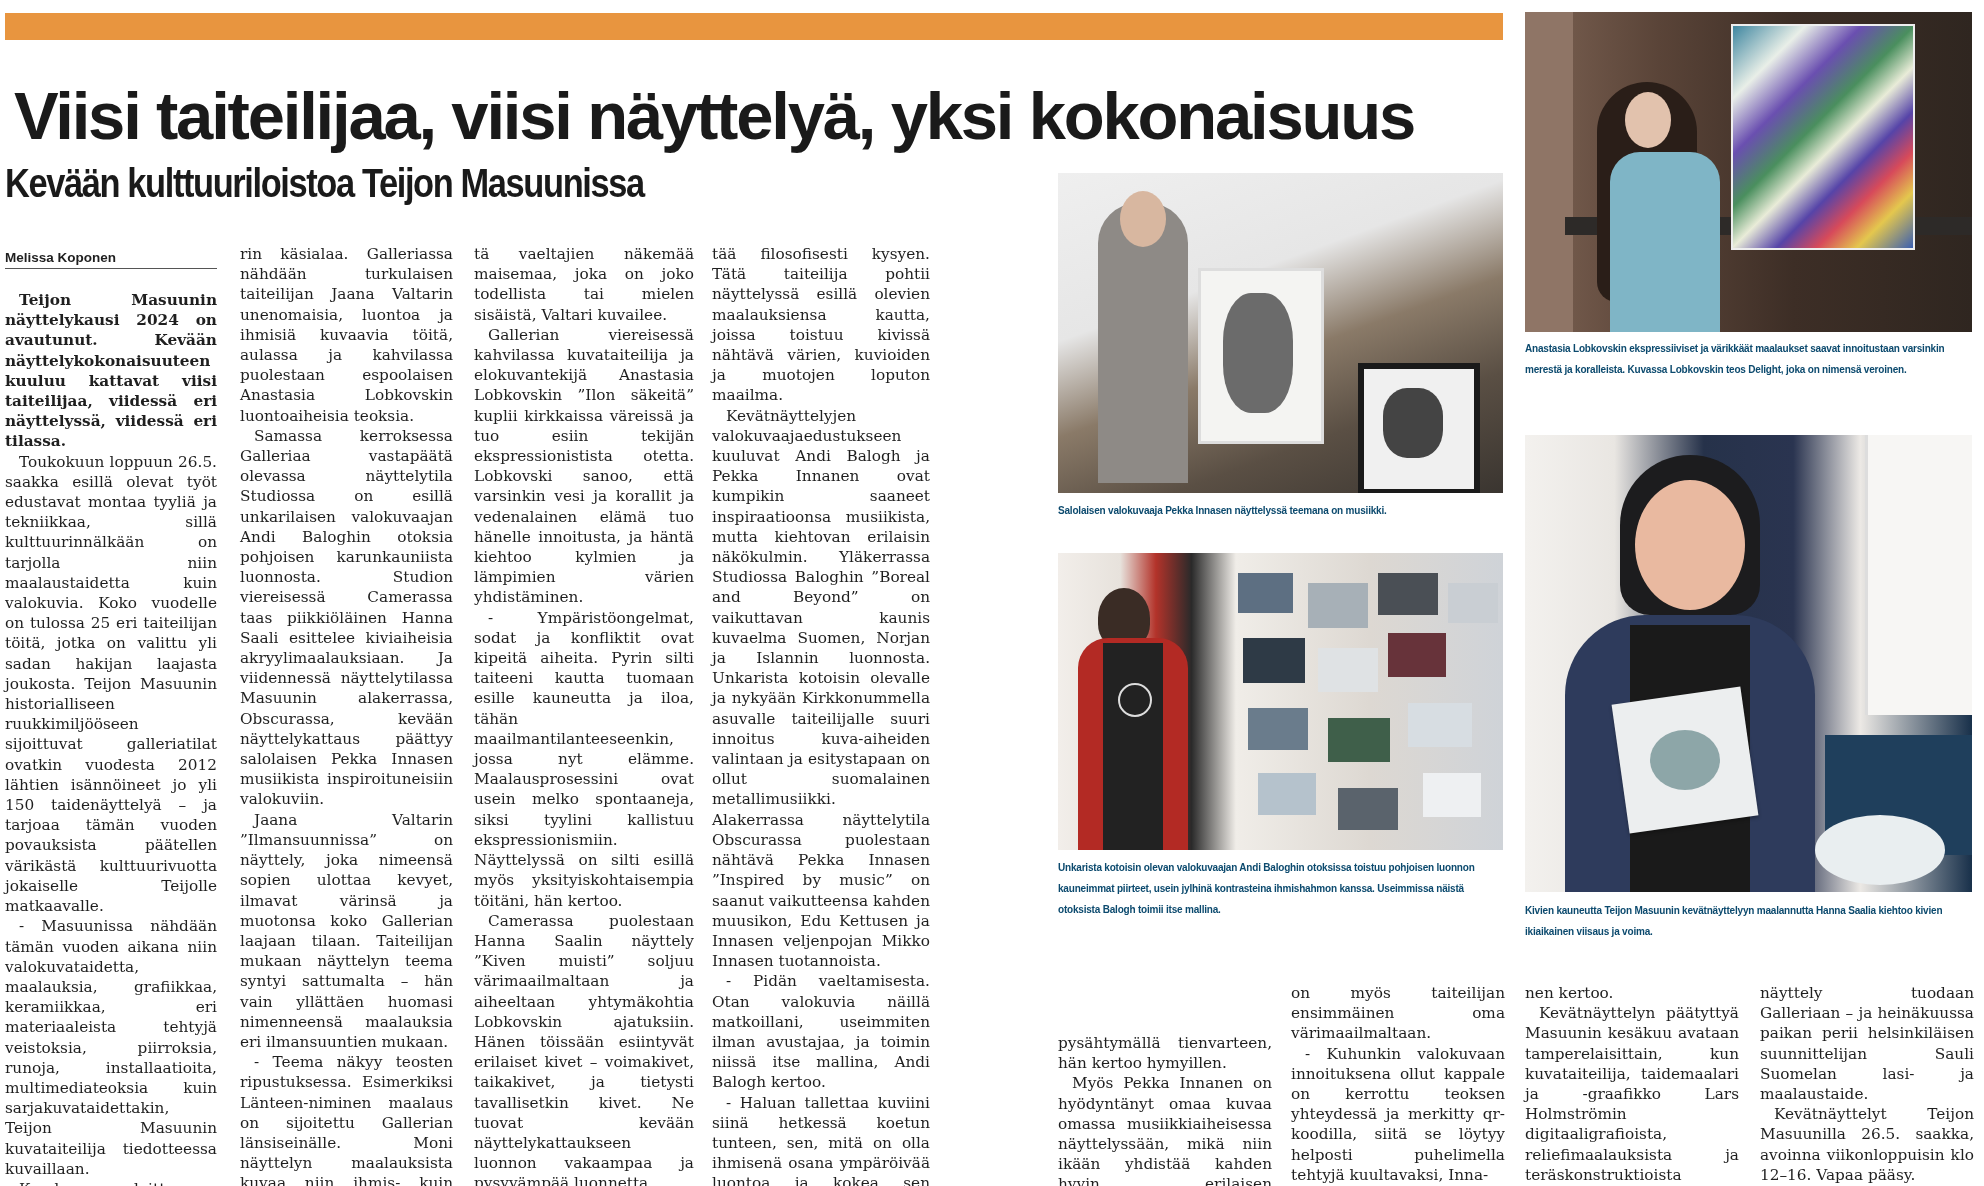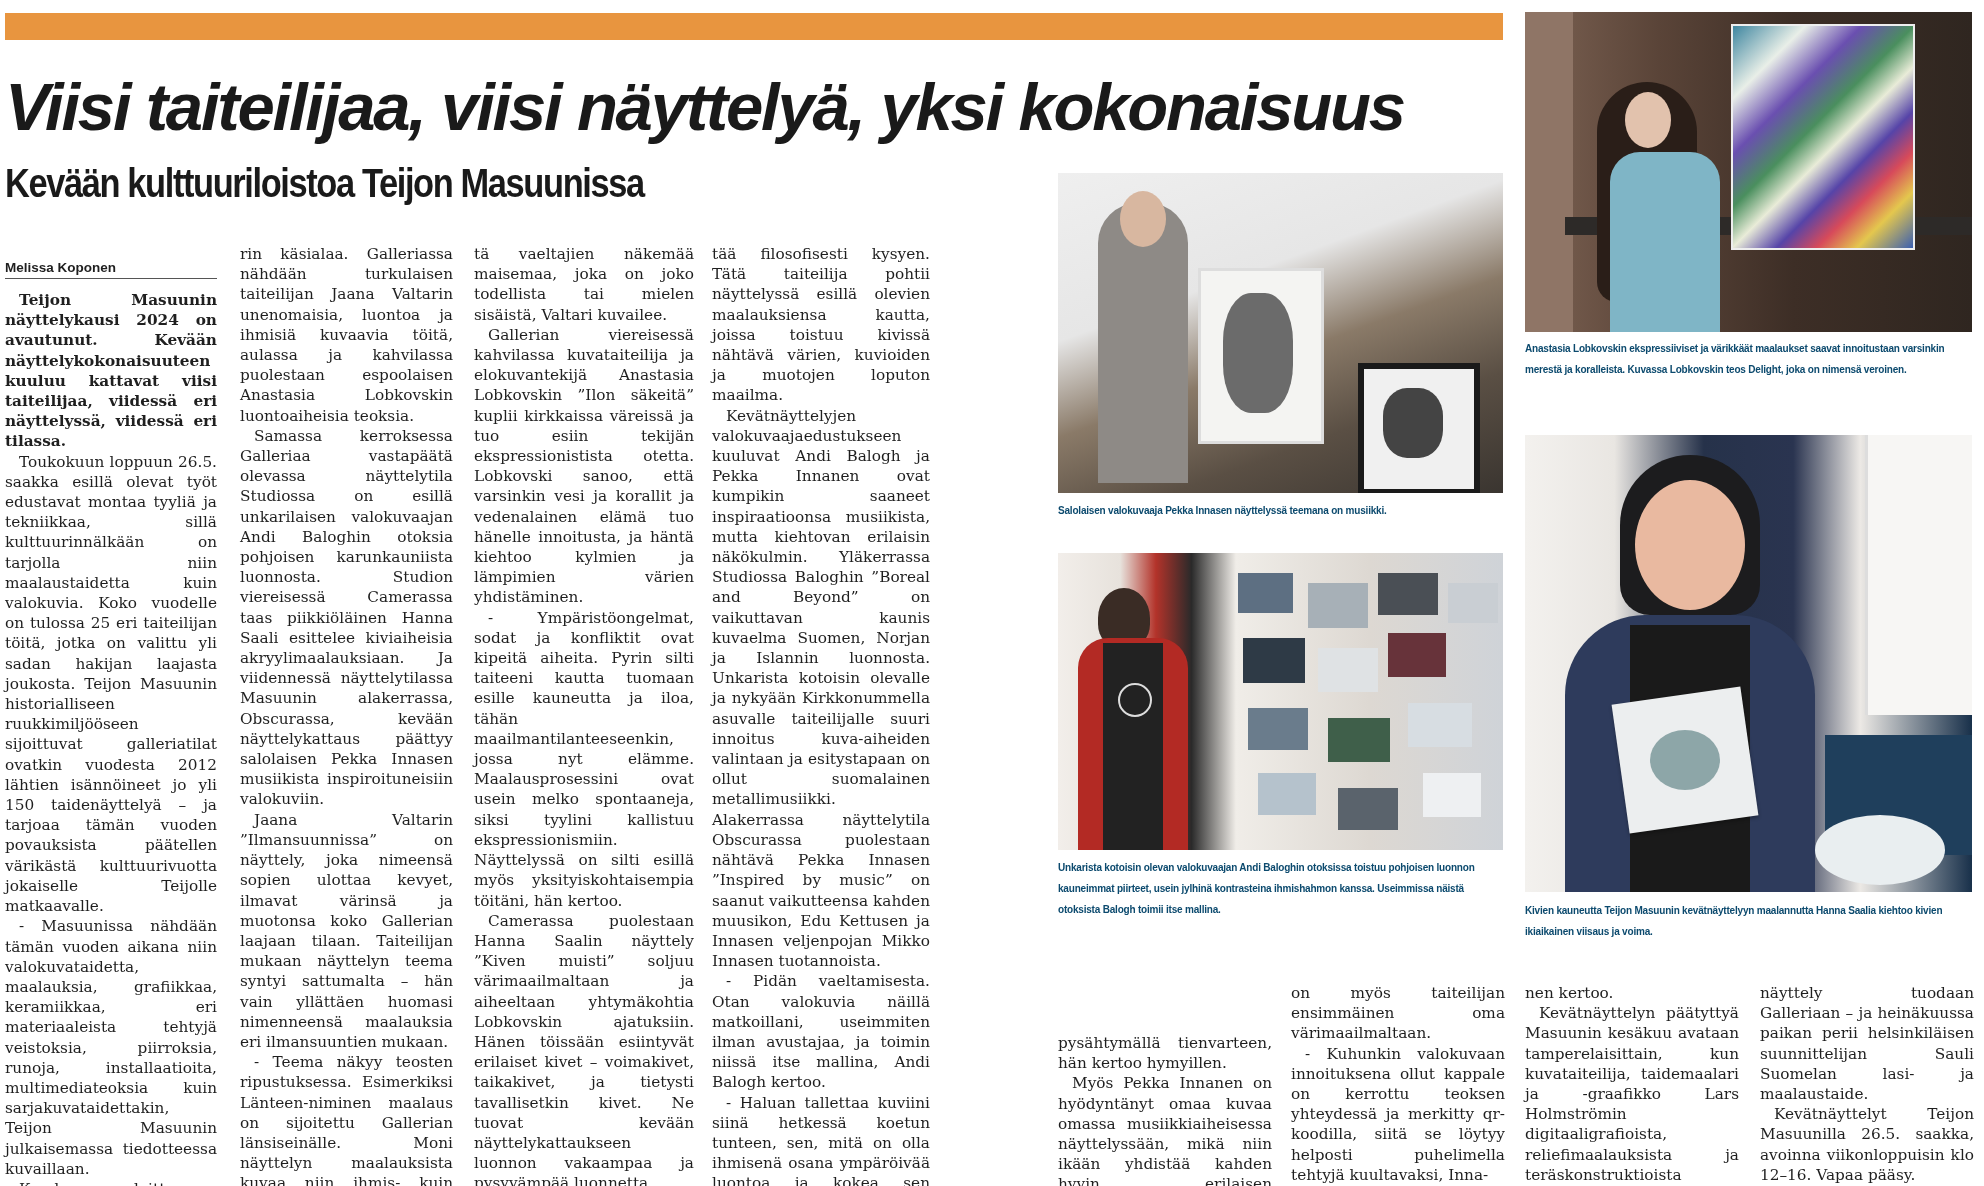--- a/index.html
+++ b/index.html
@@ -1,49 +1,49 @@
 <!DOCTYPE html>
 <html><head>
 <meta charset="utf-8">
 <style>
   html, body { margin:0; padding:0; background:#ffffff; }
   body { width:1984px; height:1186px; position:relative; overflow:hidden; font-family:"DejaVu Serif", serif; color:#1f1f1f; }
   .abs { position:absolute; }
   .orange-bar { left:5px; top:13px; width:1498px; height:27px; background:#e8953f; }
   .headline { left:5px; top:62px; font-family:"Liberation Sans", sans-serif; font-weight:bold; font-size:67px; letter-spacing:-2.2px; line-height:90px; color:#1a1a1a; white-space:nowrap; }
   .subhead { left:5px; top:155px; font-family:"Liberation Sans", sans-serif; font-weight:bold; font-size:40px; letter-spacing:-1.6px; line-height:56px; color:#1a1a1a; transform:scaleX(0.86); transform-origin:left top; white-space:nowrap; }
-  .byline { left:5px; top:260px; width:212px; font-family:"Liberation Sans", sans-serif; font-weight:bold; font-size:13.5px; padding-bottom:3px; border-bottom:1.5px solid #555; }
+  .byline { left:5px; top:250px; width:212px; font-family:"Liberation Sans", sans-serif; font-weight:bold; font-size:13.5px; padding-bottom:3px; border-bottom:1.5px solid #555; }
   .col { font-size:15.3px; line-height:20.2px; text-align:justify; hyphens:manual; }
   .col p { margin:0; text-indent:0; }
   .col p + p { text-indent:14px; }
   .col p.first { text-indent:14px;font-weight:bold; }
   .col p.cont { text-indent:0; }
   .photo { overflow:hidden; }
   .caption { font-family:"Liberation Sans", sans-serif; font-weight:bold; font-size:10px; line-height:21px; color:#0c4a6e; letter-spacing:-0.2px; }
   
   .ph1 { background: linear-gradient(160deg,#efefef 0%,#e6e6e6 35%,#8a7a68 55%,#5a4f44 75%,#3a3530 100%); }
   .ph2 { background: linear-gradient(90deg,#f2eeea 0%,#e7e2dc 14%,#b3332a 22%,#2a2a2a 30%,#f0ede8 40%,#ddd8d2 70%,#cfd3d8 100%); }
   .ph3 { background: linear-gradient(90deg,#7c6253 0%,#5a4438 30%,#3d2e26 60%,#2f2620 100%); }
   .ph4 { background: linear-gradient(90deg,#f3f1ee 0%,#e9e6e2 20%,#26324a 40%,#2a3450 60%,#ece9e5 75%,#18304a 100%); }
   .shape { position:absolute; }
 </style>
 </head>
 <body>
 
 <div class="abs orange-bar"></div>
 
-<h1 class="abs headline" style="margin:0;font-style:italic;">Viisi taiteilijaa, viisi näyttelyä, yksi kokonaisuus</h1>
+<h1 class="abs headline" style="margin:9px;">Viisi taiteilijaa, viisi näyttelyä, yksi kokonaisuus</h1>
 <h2 class="abs subhead" style="margin:0;">Kevään kulttuuriloistoa Teijon Masuunissa</h2>
 
 <div class="abs byline">Melissa Koponen</div>
 
 <div class="abs col" style="left:5px; top:290px; width:212px;">
   <p class="first">Teijon Masuunin näyttelykausi 2024 on avautunut. Kevään näyttelykokonaisuuteen kuuluu kattavat viisi taiteilijaa, viidessä eri näyttelyssä, viidessä eri tilassa.</p>
   <p>Toukokuun loppuun 26.5. saakka esillä olevat työt edustavat montaa tyyliä ja tekniikkaa, sillä kulttuurinnälkään on tarjolla niin maalaustaidetta kuin valokuvia. Koko vuodelle on tulossa 25 eri taiteilijan töitä, jotka on valittu yli sadan hakijan laajasta joukosta. Teijon Masuunin historialliseen ruukkimiljööseen sijoittuvat galleriatilat ovatkin vuodesta 2012 lähtien isännöineet jo yli 150 taidenäyttelyä – ja tarjoaa tämän vuoden povauksista päätellen värikästä kulttuurivuotta jokaiselle Teijolle matkaavalle.</p>
-  <p>- Masuunissa nähdään tämän vuoden aikana niin valokuvataidetta, maalauksia, grafiikkaa, keramiikkaa, eri materiaaleista tehtyjä veistoksia, piirroksia, runoja, installaatioita, multimediateoksia kuin sarjakuvataidettakin, Teijon Masuunin julkaisemassa tiedotteessa kuvaillaan.</p>
+  <p>- Masuunissa nähdään tämän vuoden aikana niin valokuvataidetta, maalauksia, grafiikkaa, keramiikkaa, eri materiaaleista tehtyjä veistoksia, piirroksia, runoja, installaatioita, multimediateoksia kuin sarjakuvataidettakin, Teijon Masuunin kuvataiteilija tiedotteessa kuvaillaan.</p>
   <p>Kauden aloittavassa näyttelykokonaisuudessa kävijä kohtaa ensimmäisenä aulaja kahvilatilan sekä Gallerian öljyvärimaalaukset, jotka ovat kahden eri taidemaala-</p>
 </div>
 
 <div class="abs col" style="left:240px; top:244px; width:213px;">
   <p class="cont">rin käsialaa. Galleriassa nähdään turkulaisen taiteilijan Jaana Valtarin unenomaisia, luontoa ja ihmisiä kuvaavia töitä, aulassa ja kahvilassa puolestaan espoolaisen Anastasia Lobkovskin luontoaiheisia teoksia.</p>
   <p>Samassa kerroksessa Galleriaa vastapäätä olevassa näyttelytila Studiossa on esillä unkarilaisen valokuvaajan Andi Baloghin otoksia pohjoisen karunkauniista luonnosta. Studion viereisessä Camerassa taas piikkiöläinen Hanna Saali esittelee kiviaiheisia akryylimaalauksiaan. Ja viidennessä näyttelytilassa Masuunin alakerrassa, Obscurassa, kevään näyttelykattaus päättyy salolaisen Pekka Innasen musiikista inspiroituneisiin valokuviin.</p>
   <p>Jaana Valtarin ”Ilmansuunnissa” on näyttely, joka nimeensä sopien ulottaa kevyet, ilmavat värinsä ja muotonsa koko Gallerian laajaan tilaan. Taiteilijan mukaan näyttelyn teema syntyi sattumalta – hän vain yllättäen huomasi nimenneensä maalauksia eri ilmansuuntien mukaan.</p>
   <p>- Teema näkyy teosten ripustuksessa. Esimerkiksi Länteen-niminen maalaus on sijoitettu Gallerian länsiseinälle. Moni näyttelyn maalauksista kuvaa niin ihmis- kuin eläinhahmoja vaeltamassa, matkalla jonnekin. Teokset kuvastavat tä-</p>
 </div>
 

